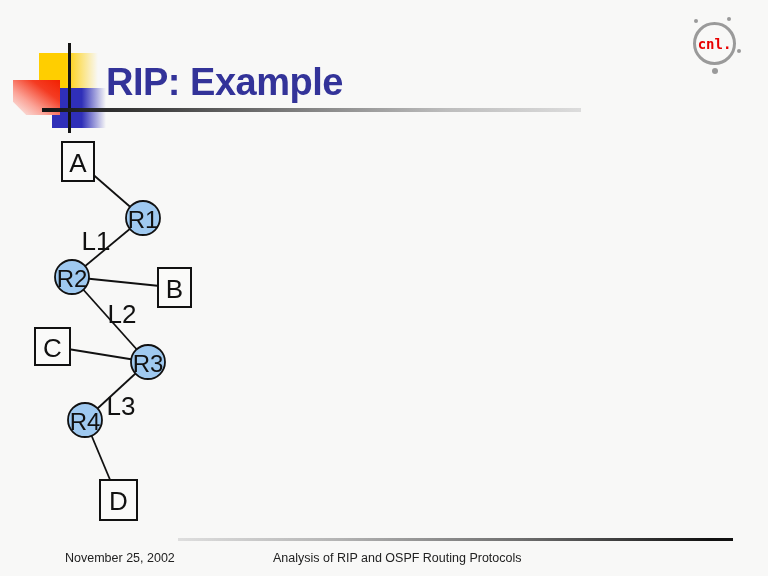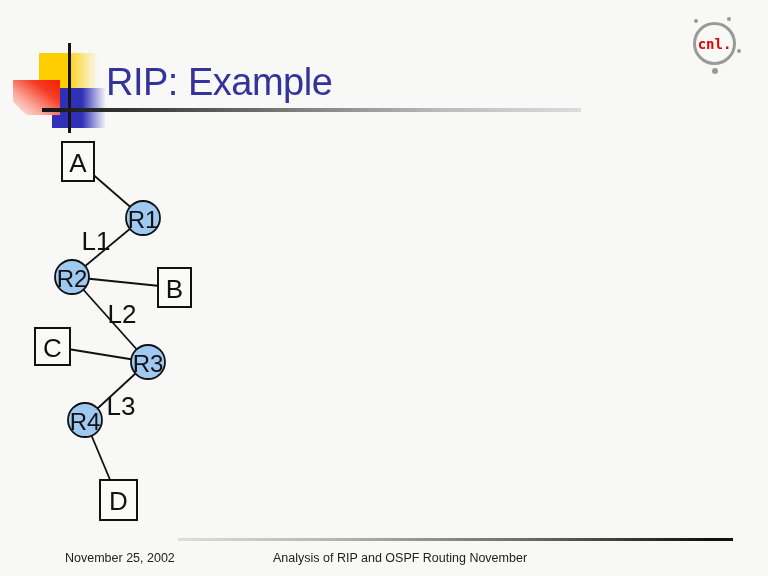--- a/index.html
+++ b/index.html
@@ -33,21 +33,21 @@
     background: #141414;
   }
   .title-rule {
     position: absolute; left: 42px; top: 108px; width: 539px; height: 4px;
     background: linear-gradient(90deg, #141414 0%, #3a3a3a 18%, #808080 48%, #bdbdbd 75%, #dcdcdc 100%);
   }
 
   
   .slide-title {
     position: absolute; left: 106px; top: 61px;
-    margin: 0; font-size: 38px; font-weight: normal; letter-spacing: -0.5px;
+    margin: 0; font-size: 38px; font-weight: bold; letter-spacing: -0.5px;
     color: #333399;
     font-family: "Liberation Sans", "DejaVu Sans", sans-serif;
     white-space: nowrap;
   }
 
   
   .logo { position: absolute; left: 686px; top: 15px; width: 62px; height: 66px; }
   .logo-circle {
     position: absolute; left: 7px; top: 7px; width: 43px; height: 43px;
     border: 3px solid #9a9a9a; border-radius: 50%;
@@ -131,16 +131,16 @@
       <text x="148" y="363" text-anchor="middle" dominant-baseline="central" font-size="24" fill="#111" font-family="&quot;Liberation Sans&quot;, sans-serif">R3</text>
       <circle cx="85" cy="420" r="17" fill="#9fc9f0" stroke="#111111" stroke-width="1.8"></circle>
       <text x="85" y="421" text-anchor="middle" dominant-baseline="central" font-size="24" fill="#111" font-family="&quot;Liberation Sans&quot;, sans-serif">R4</text>
       <text x="96" y="241" text-anchor="middle" dominant-baseline="central" font-size="26" fill="#111" font-family="&quot;Liberation Sans&quot;, sans-serif">L1</text>
       <text x="122" y="314" text-anchor="middle" dominant-baseline="central" font-size="26" fill="#111" font-family="&quot;Liberation Sans&quot;, sans-serif">L2</text>
       <text x="121" y="406" text-anchor="middle" dominant-baseline="central" font-size="26" fill="#111" font-family="&quot;Liberation Sans&quot;, sans-serif">L3</text>
     </svg>
 
   <div class="footer-rule"></div>
   <div class="footer-text footer-date">November 25, 2002</div>
-  <div class="footer-text footer-title">Analysis of RIP and OSPF Routing November</div>
+  <div class="footer-text footer-title">Analysis of RIP and OSPF Routing Protocols</div>
   <div class="footer-text footer-page">11</div>
 
 </div>
 
 </body></html>

